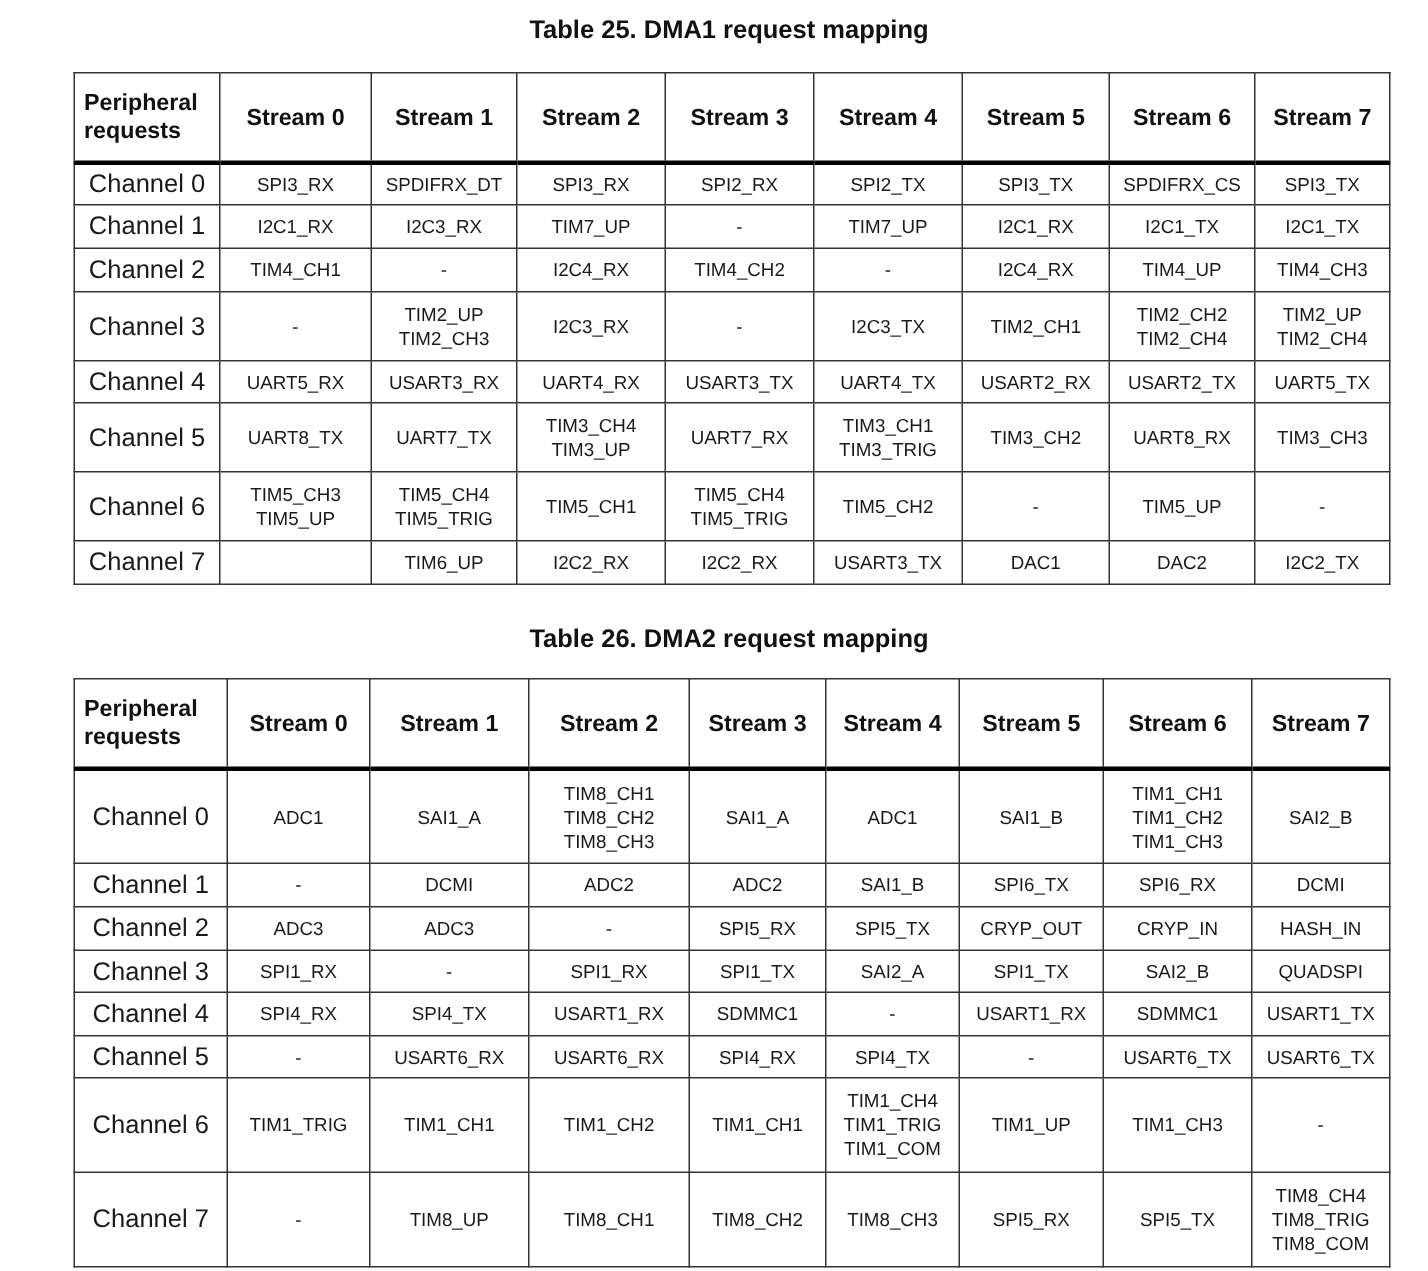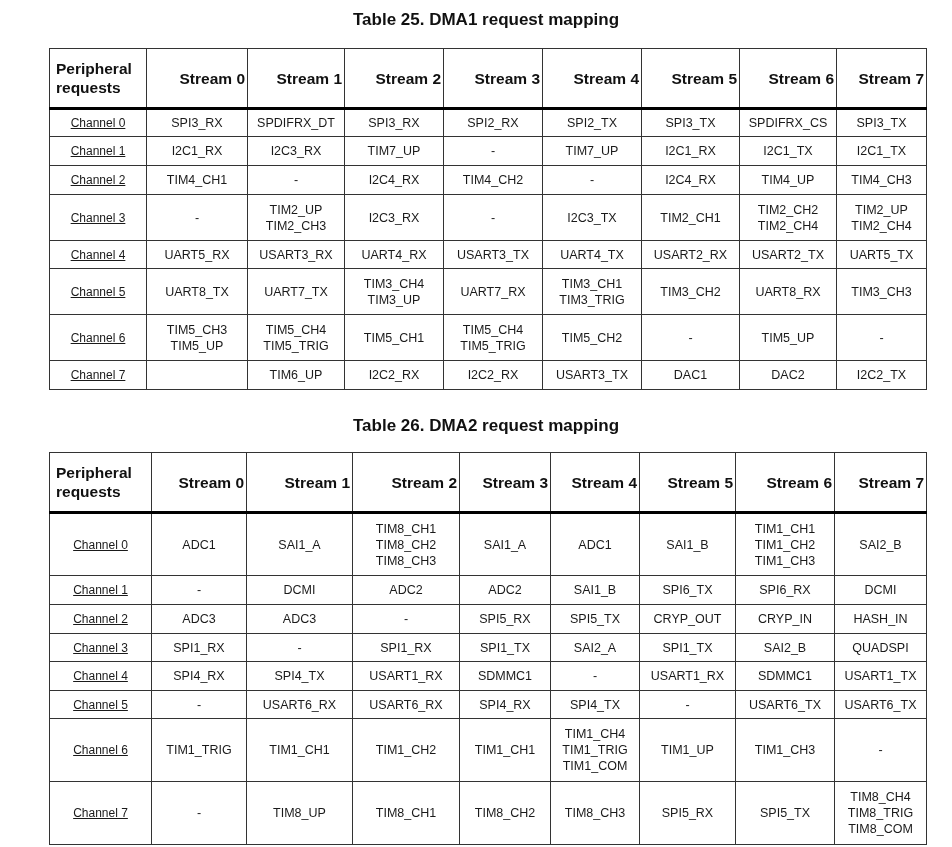--- a/index.html
+++ b/index.html
@@ -5,24 +5,24 @@
   html, body { margin: 0; padding: 0; background: #ffffff; }
   body { width: 952px; height: 847px; position: relative; overflow: hidden;
          font-family: "Liberation Sans", sans-serif; color: #111; }
   .title { position: absolute; left: 0; width: 972px; text-align: center;
            font-weight: bold; font-size: 17px; color: #111; }
   table { position: absolute; border-collapse: collapse; table-layout: fixed;
           font-family: "Liberation Sans", sans-serif; }
   td, th { border: 1px solid #333; text-align: center; vertical-align: middle;
            padding: 0 2px; font-size: 12.5px; line-height: 16px; color: #1a1a1a;
            white-space: pre-line; }
-  th { font-weight: bold; font-size: 15.5px; line-height: 19px; color: #111; text-align: right; }
+  th { font-weight: bold; font-size: 15.5px; line-height: 19px; color: #111; }
   th.first { text-align: left; padding-left: 6px; }
   thead tr th { border-bottom: 3px solid #000; }
-  td.rowhead { font-size: 12px; text-decoration: underline; }
+  td.rowhead { font-size: 17px; }
   table { border: 1.5px solid #555; margin-top: 10px; }
 </style>
 </head>
 <body>
 
 <div class="title" style="top:10px;">Table 25. DMA1 request mapping</div>
 
 <table style="left:49px; top:38px; width:877px;">
   <colgroup>
     <col style="width:97px">

